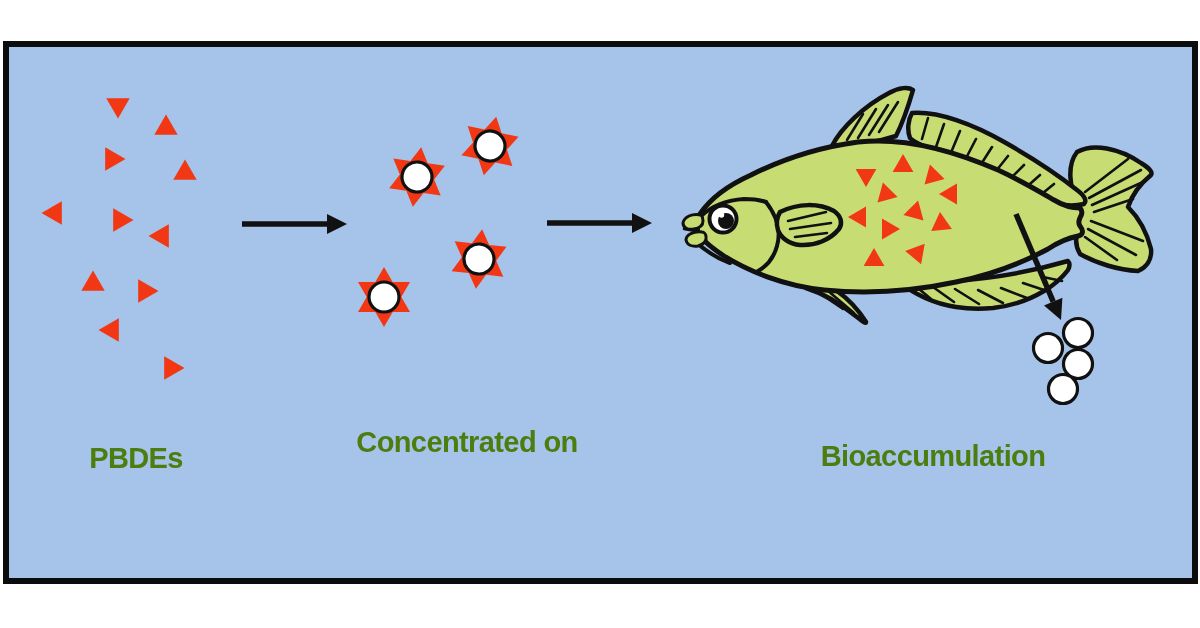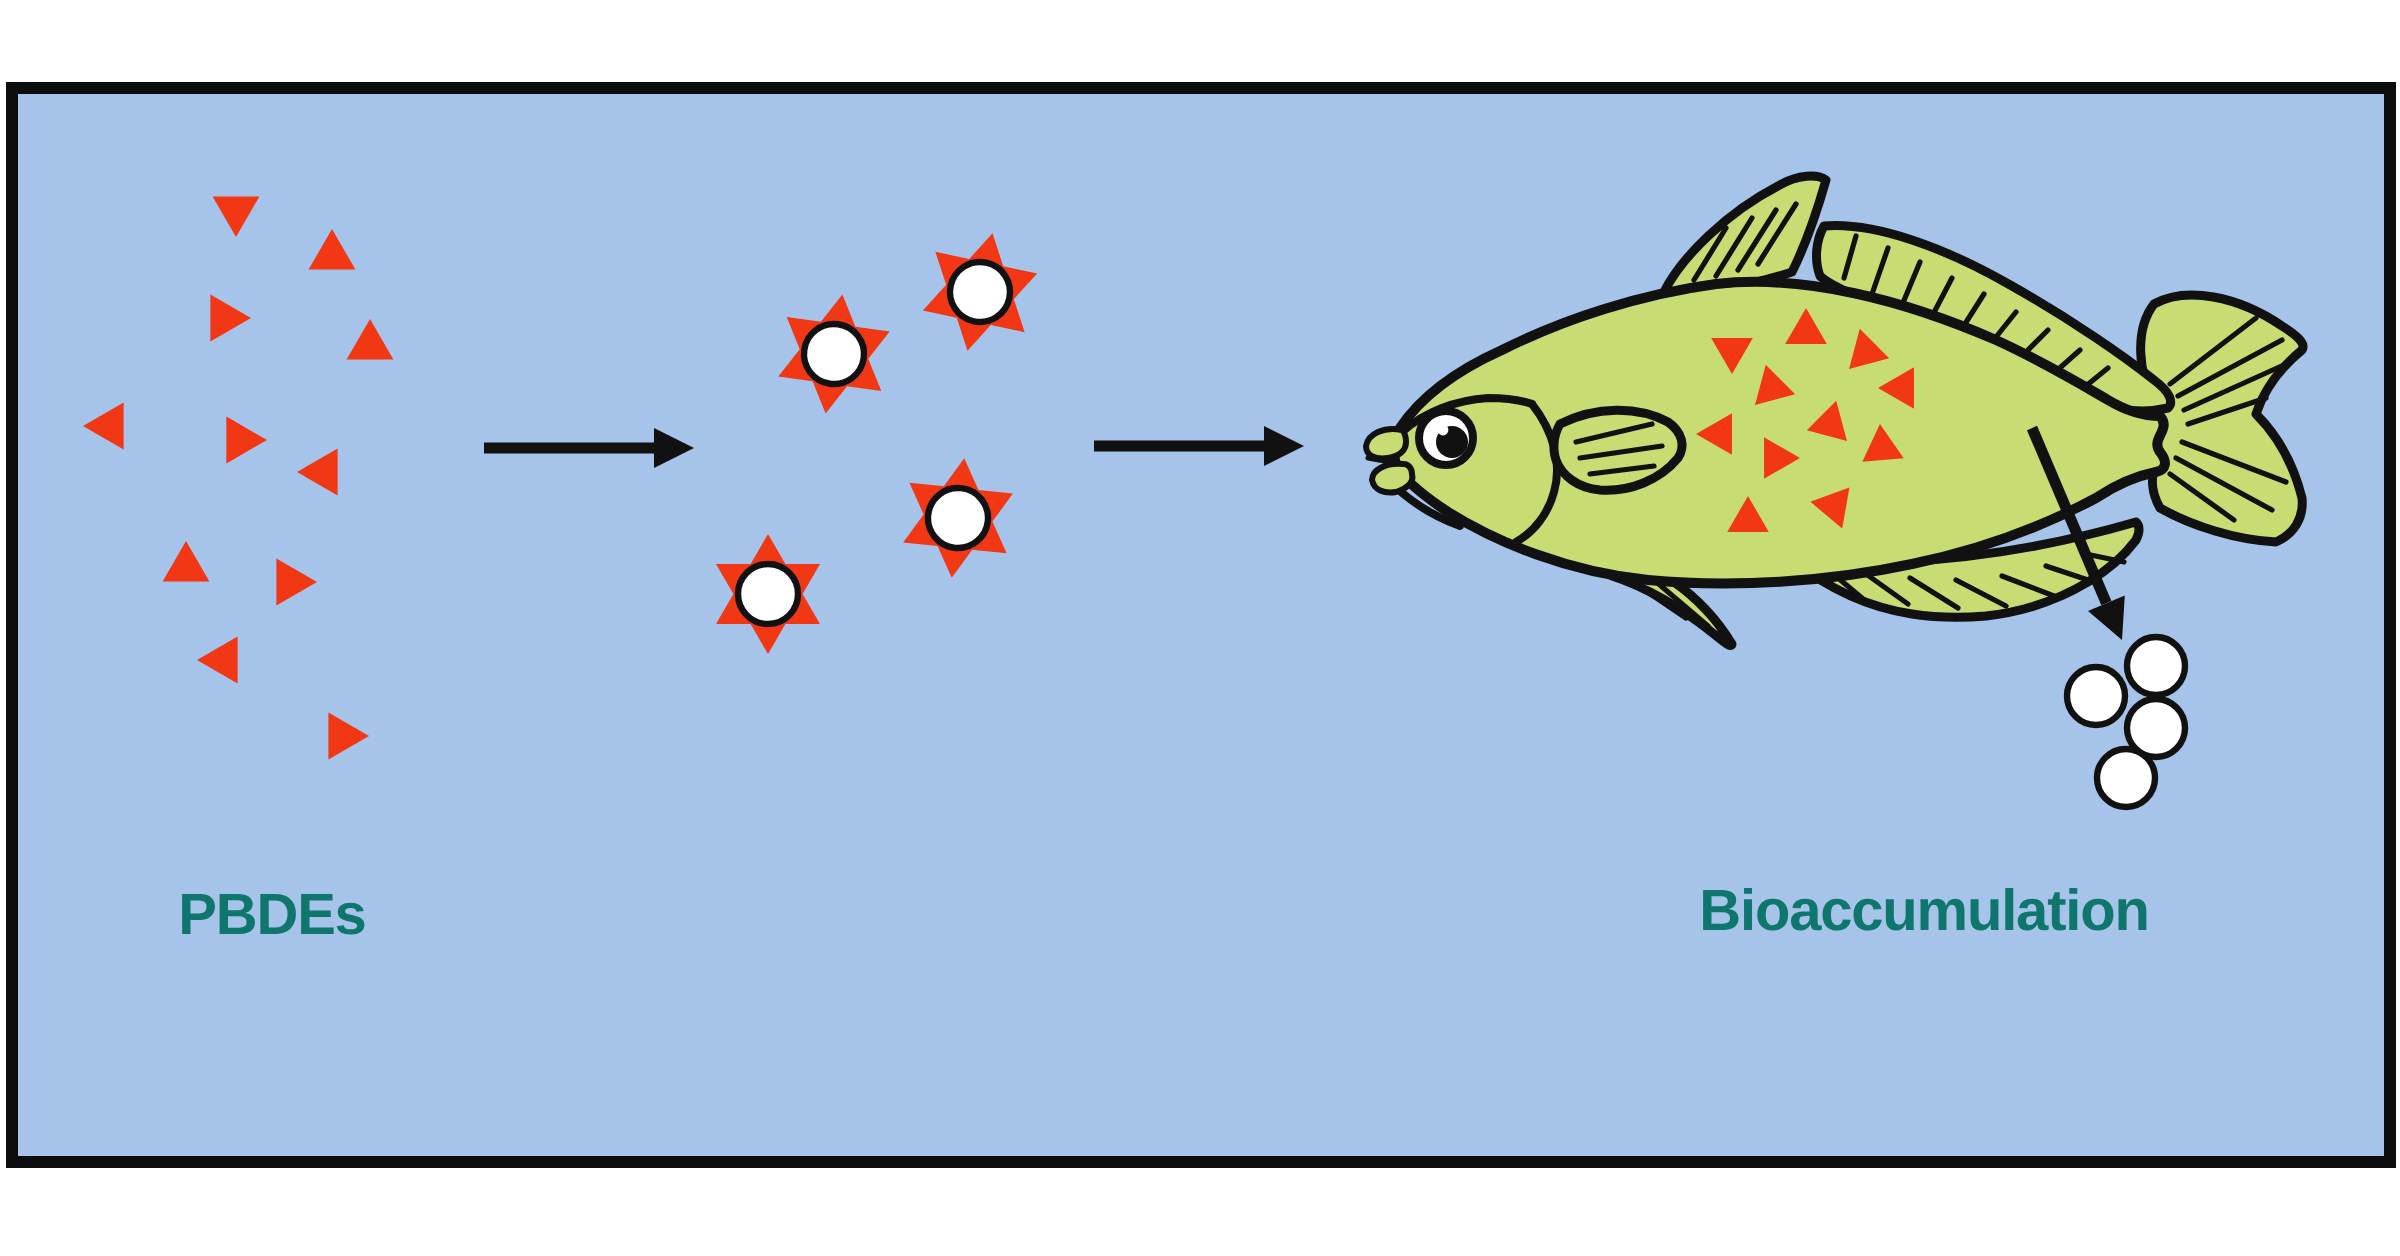--- a/index.html
+++ b/index.html
@@ -16,28 +16,28 @@
     box-sizing:border-box;
     border:6px solid var(--frame,#0c0c0c);
     background:var(--panel,#a6c3e9);
   }
   svg.canvas{position:absolute;left:0;top:0;width:1200px;height:628px;}
   .label{
     position:absolute;
     font-weight:bold;
     font-size:29px;
     letter-spacing:-0.6px;
-    color:#0f766e;
+    color:#4d7c0f;
     text-align:center;
     line-height:31px;
     white-space:nowrap;
   }
   #lab-pbdes{left:36px;top:443px;width:200px;}
   #lab-micro{left:332px;top:427px;width:270px;}
-  #lab-bio{left:827px;top:441px;width:270px;text-align:center;}
+  #lab-bio{left:798px;top:441px;width:270px;text-align:center;}
 
   
   .tri{fill:var(--red,#f13713);}
   .plastic{fill:#ffffff;stroke:var(--ink,#111);stroke-width:3.2;}
   .egg{fill:#ffffff;stroke:var(--ink,#111);stroke-width:3.2;}
   .arrow-line{stroke:var(--ink,#111);stroke-width:5.5;}
   .arrow-head{fill:var(--ink,#111);}
   .fish-fill{fill:var(--green,#c8dc74);stroke:var(--ink,#111);stroke-width:5;stroke-linejoin:round;}
   .fin{fill:var(--green,#c8dc74);stroke:var(--ink,#111);stroke-width:4.5;stroke-linejoin:round;}
   .lip{fill:var(--green,#c8dc74);stroke:var(--ink,#111);stroke-width:3;stroke-linejoin:round;}
@@ -154,17 +154,17 @@
         </g>
         <g>
           <line x1="1016" y1="214" x2="1053.1845431091465" y2="301.5902571015451" class="arrow-line"></line>
           <polygon class="arrow-head" points="1061,320 1062.4,297.7 1044.0,305.5"></polygon>
         </g>
       </g>
   </svg>
 
   <div class="label" id="lab-pbdes">PBDEs</div>
 
-  <div class="label" id="lab-micro"><br></div>
+  <div class="label" id="lab-micro"><span>Concentrated on</span><br></div>
 
   <div class="label" id="lab-bio">Bioaccumulation</div>
 
 </div>
 
 </body></html>

